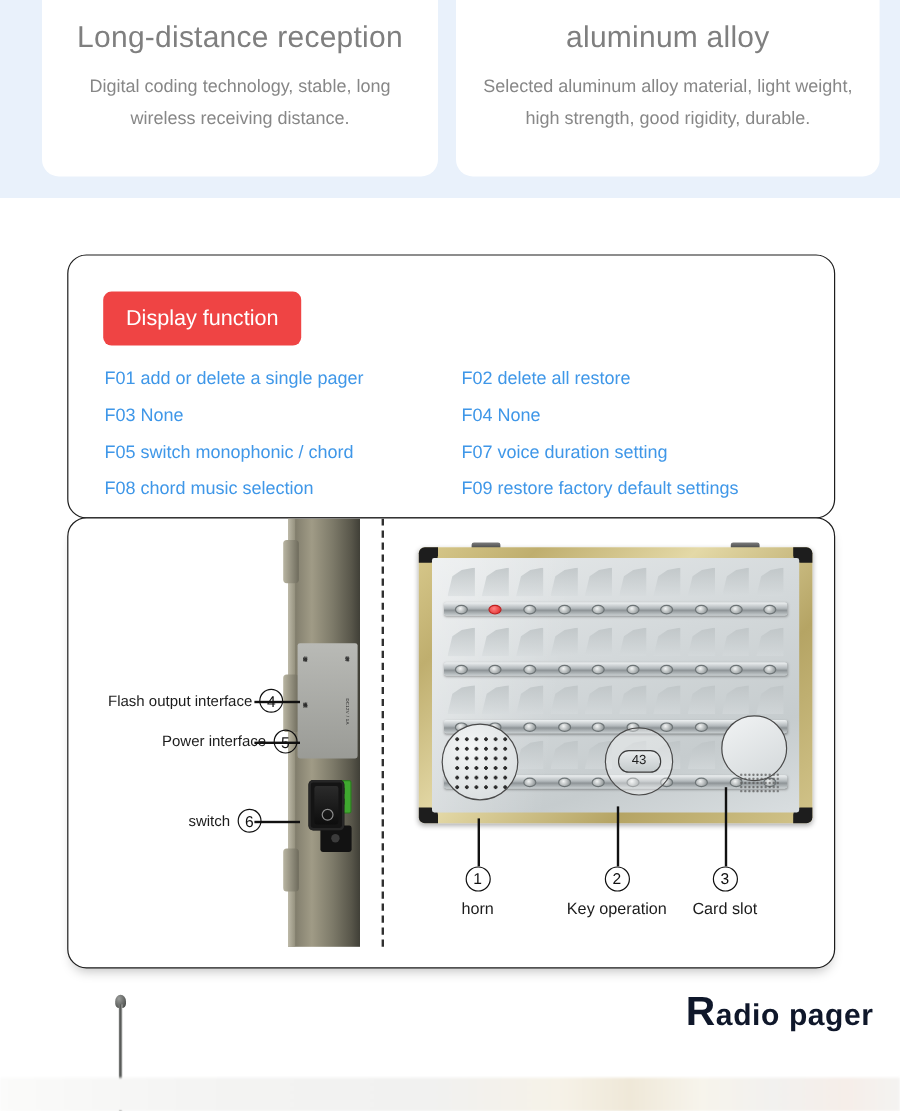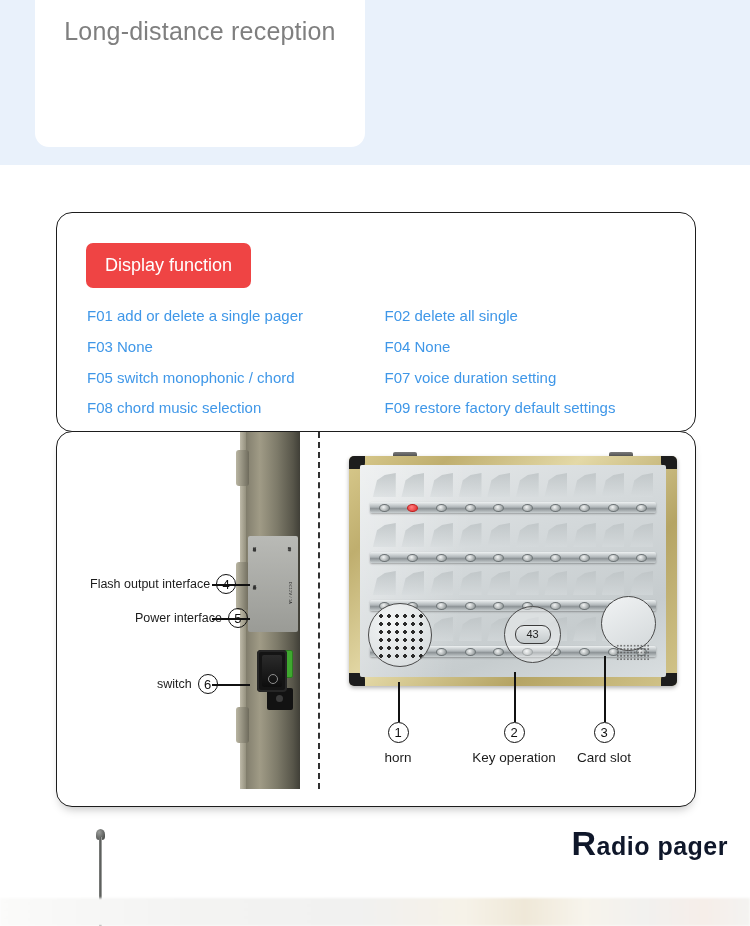--- a/index.html
+++ b/index.html
@@ -265,32 +265,37 @@
 </head>
 <body>
 
 <div class="page">
 
   <div class="feature-band">
     <div class="feature-cards">
 
       <div class="fcard left">
         <div class="fcard-title">Long-distance reception</div>
-      </div>
-
+        <div class="fcard-desc">Digital coding technology, stable, long wireless receiving distance.</div>
+      </div>
+
+      <div class="fcard right">
+        <div class="fcard-title">aluminum alloy</div>
+        <div class="fcard-desc">Selected aluminum alloy material, light weight, high strength, good rigidity, durable.</div>
+      </div>
 
     </div>
   </div>
 
   <div class="panel panel-funcs">
     <div class="func-badge">Display function</div>
 
     <div class="func-grid">
       <div class="func-item">F01 add or delete a single pager</div>
-      <div class="func-item">F02 delete all single</div>
+      <div class="func-item">F02 delete all restore</div>
       <div class="func-item">F03 None</div>
       <div class="func-item">F04 None</div>
       <div class="func-item">F05 switch monophonic / chord</div>
       <div class="func-item">F07 voice duration setting</div>
       <div class="func-item">F08 chord music selection</div>
       <div class="func-item">F09 restore factory default settings</div>
     </div>
   </div>
 
   <div class="panel panel-photo">

